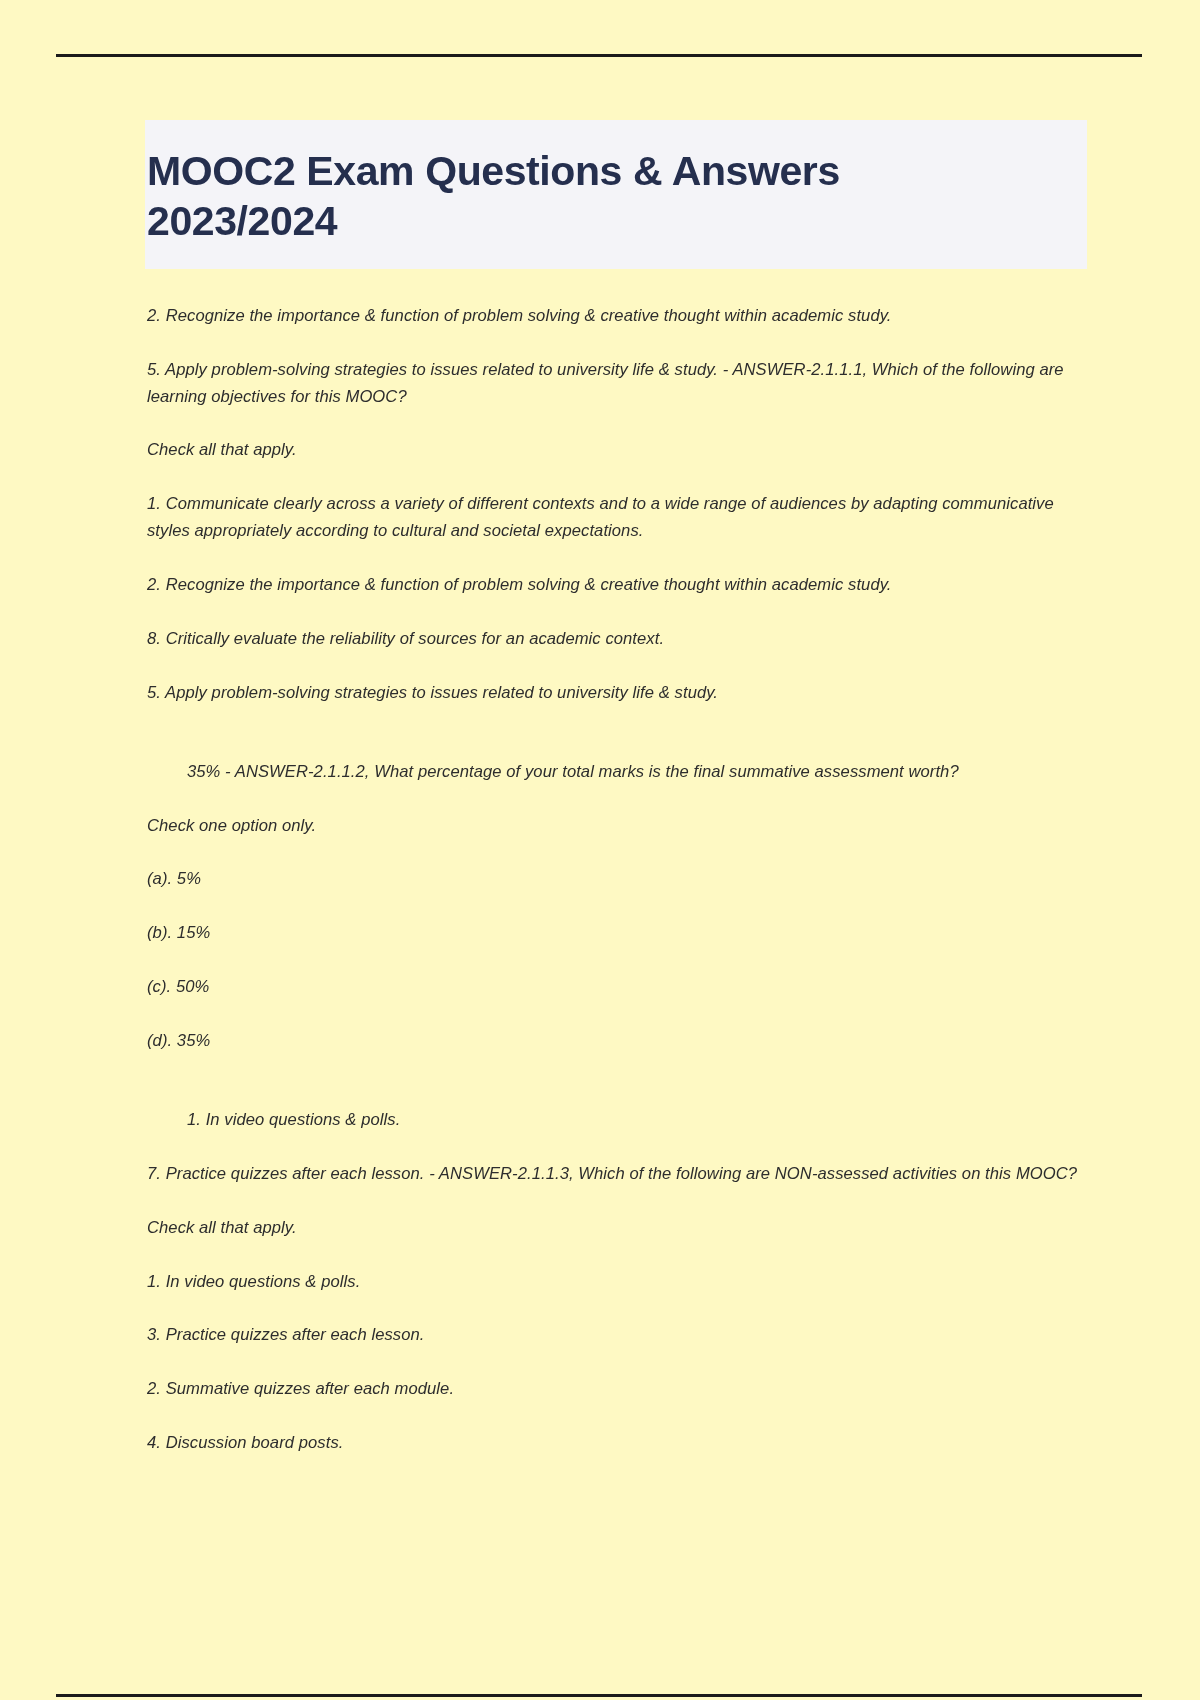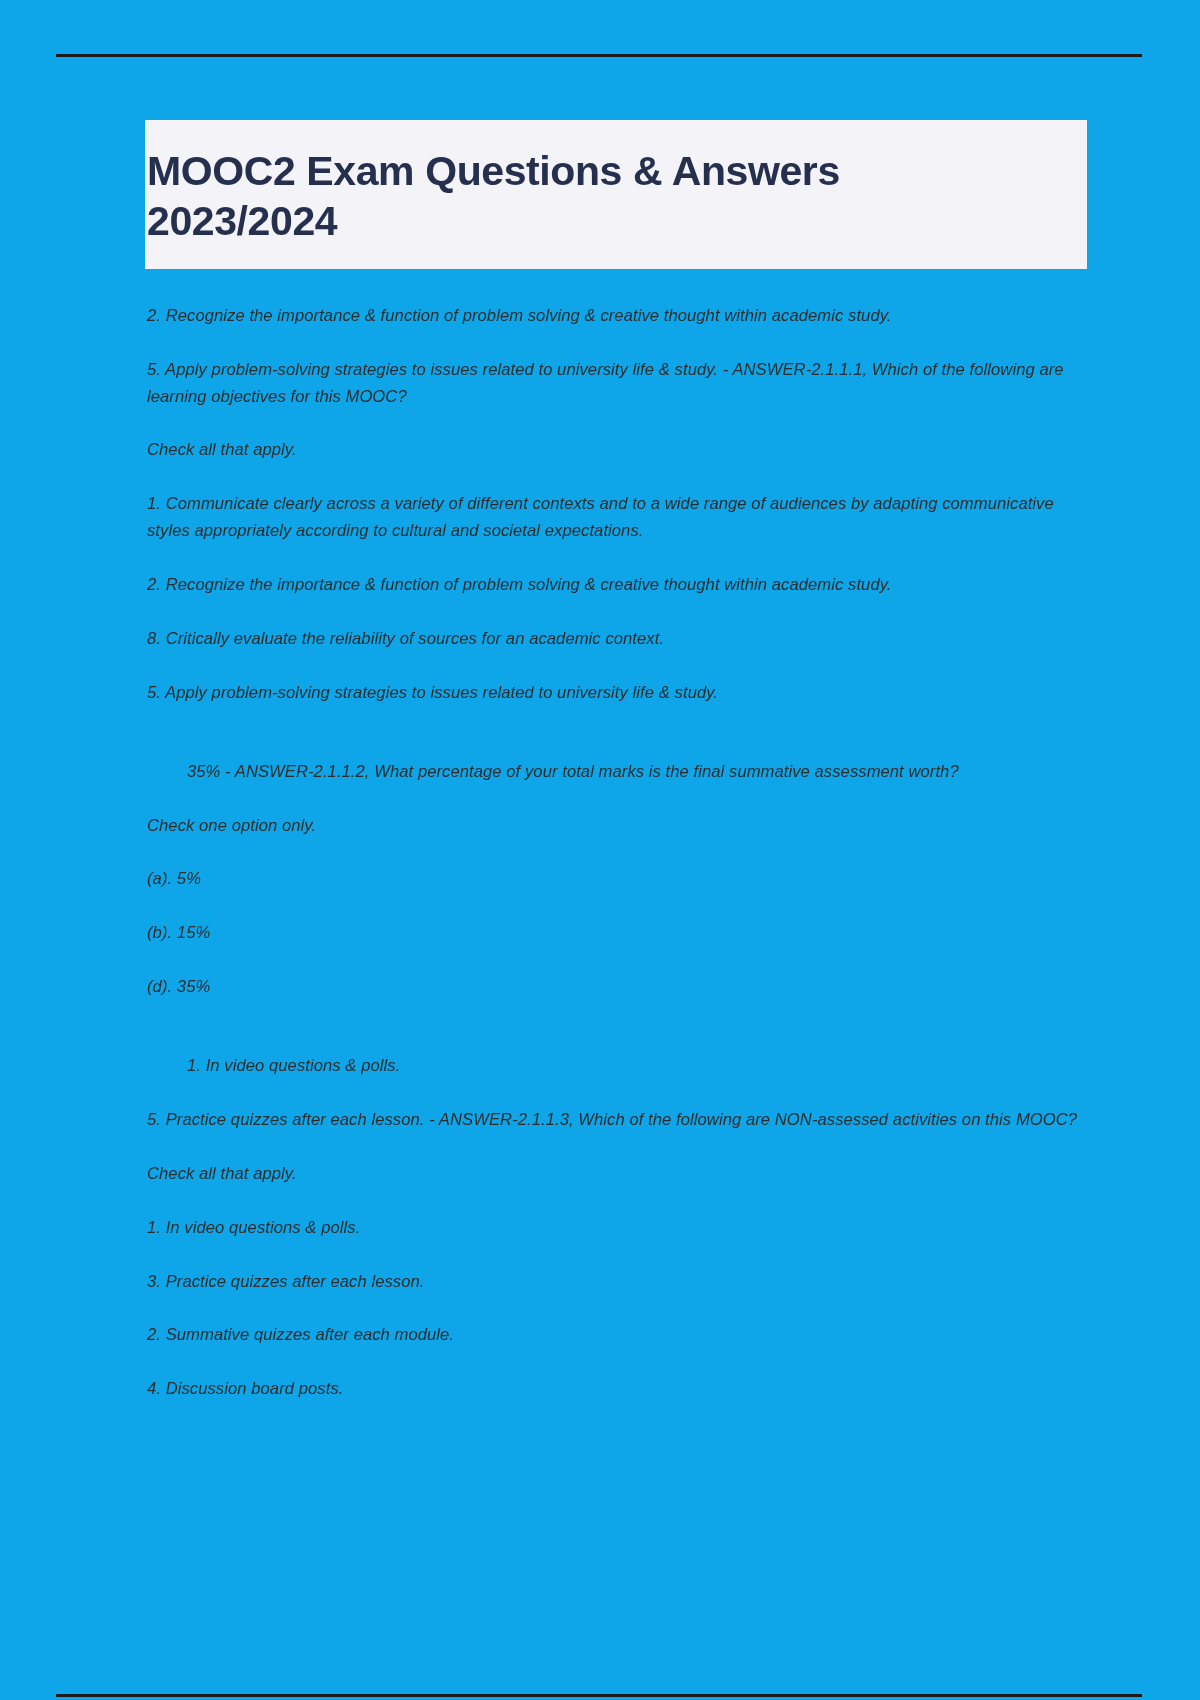--- a/index.html
+++ b/index.html
@@ -11,21 +11,21 @@
     width: 1200px;
     height: 1700px;
     position: relative;
     font-family: "Liberation Sans", "DejaVu Sans", sans-serif;
     overflow: hidden;
   }
 
   .page {
     position: absolute;
     inset: 0;
-    background: #0ea5e9;
+    background: #fef9c3;
   }
 
   .rule {
     position: absolute;
     left: 56px;
     width: 1086px;
     height: 0;
     border-top: 3px solid #1b1b1b;
   }
   .rule-top { top: 54px; }
@@ -96,23 +96,24 @@
         <p class="para">5. Apply problem-solving strategies to issues related to university life &amp; study. - ANSWER-2.1.1.1, Which of the following are learning objectives for this MOOC?</p>
         <p class="para">Check all that apply.</p>
         <p class="para">1. Communicate clearly across a variety of different contexts and to a wide range of audiences by adapting communicative styles appropriately according to cultural and societal expectations.</p>
         <p class="para">2. Recognize the importance &amp; function of problem solving &amp; creative thought within academic study.</p>
         <p class="para">8. Critically evaluate the reliability of sources for an academic context.</p>
         <p class="para">5. Apply problem-solving strategies to issues related to university life &amp; study.</p>
         <p class="para gap-before">35% - ANSWER-2.1.1.2, What percentage of your total marks is the final summative assessment worth?</p>
         <p class="para">Check one option only.</p>
         <p class="para">(a). 5%</p>
         <p class="para">(b). 15%</p>
+        <p class="para">(c). 50%</p>
         <p class="para">(d). 35%</p>
         <p class="para gap-before">1. In video questions &amp; polls.</p>
-        <p class="para">5. Practice quizzes after each lesson. - ANSWER-2.1.1.3, Which of the following are NON-assessed activities on this MOOC?</p>
+        <p class="para">7. Practice quizzes after each lesson. - ANSWER-2.1.1.3, Which of the following are NON-assessed activities on this MOOC?</p>
         <p class="para">Check all that apply.</p>
         <p class="para">1. In video questions &amp; polls.</p>
         <p class="para">3. Practice quizzes after each lesson.</p>
         <p class="para">2. Summative quizzes after each module.</p>
         <p class="para">4. Discussion board posts.</p>
       </div>
 
   </div>
 
   <div class="rule rule-bottom"></div>

